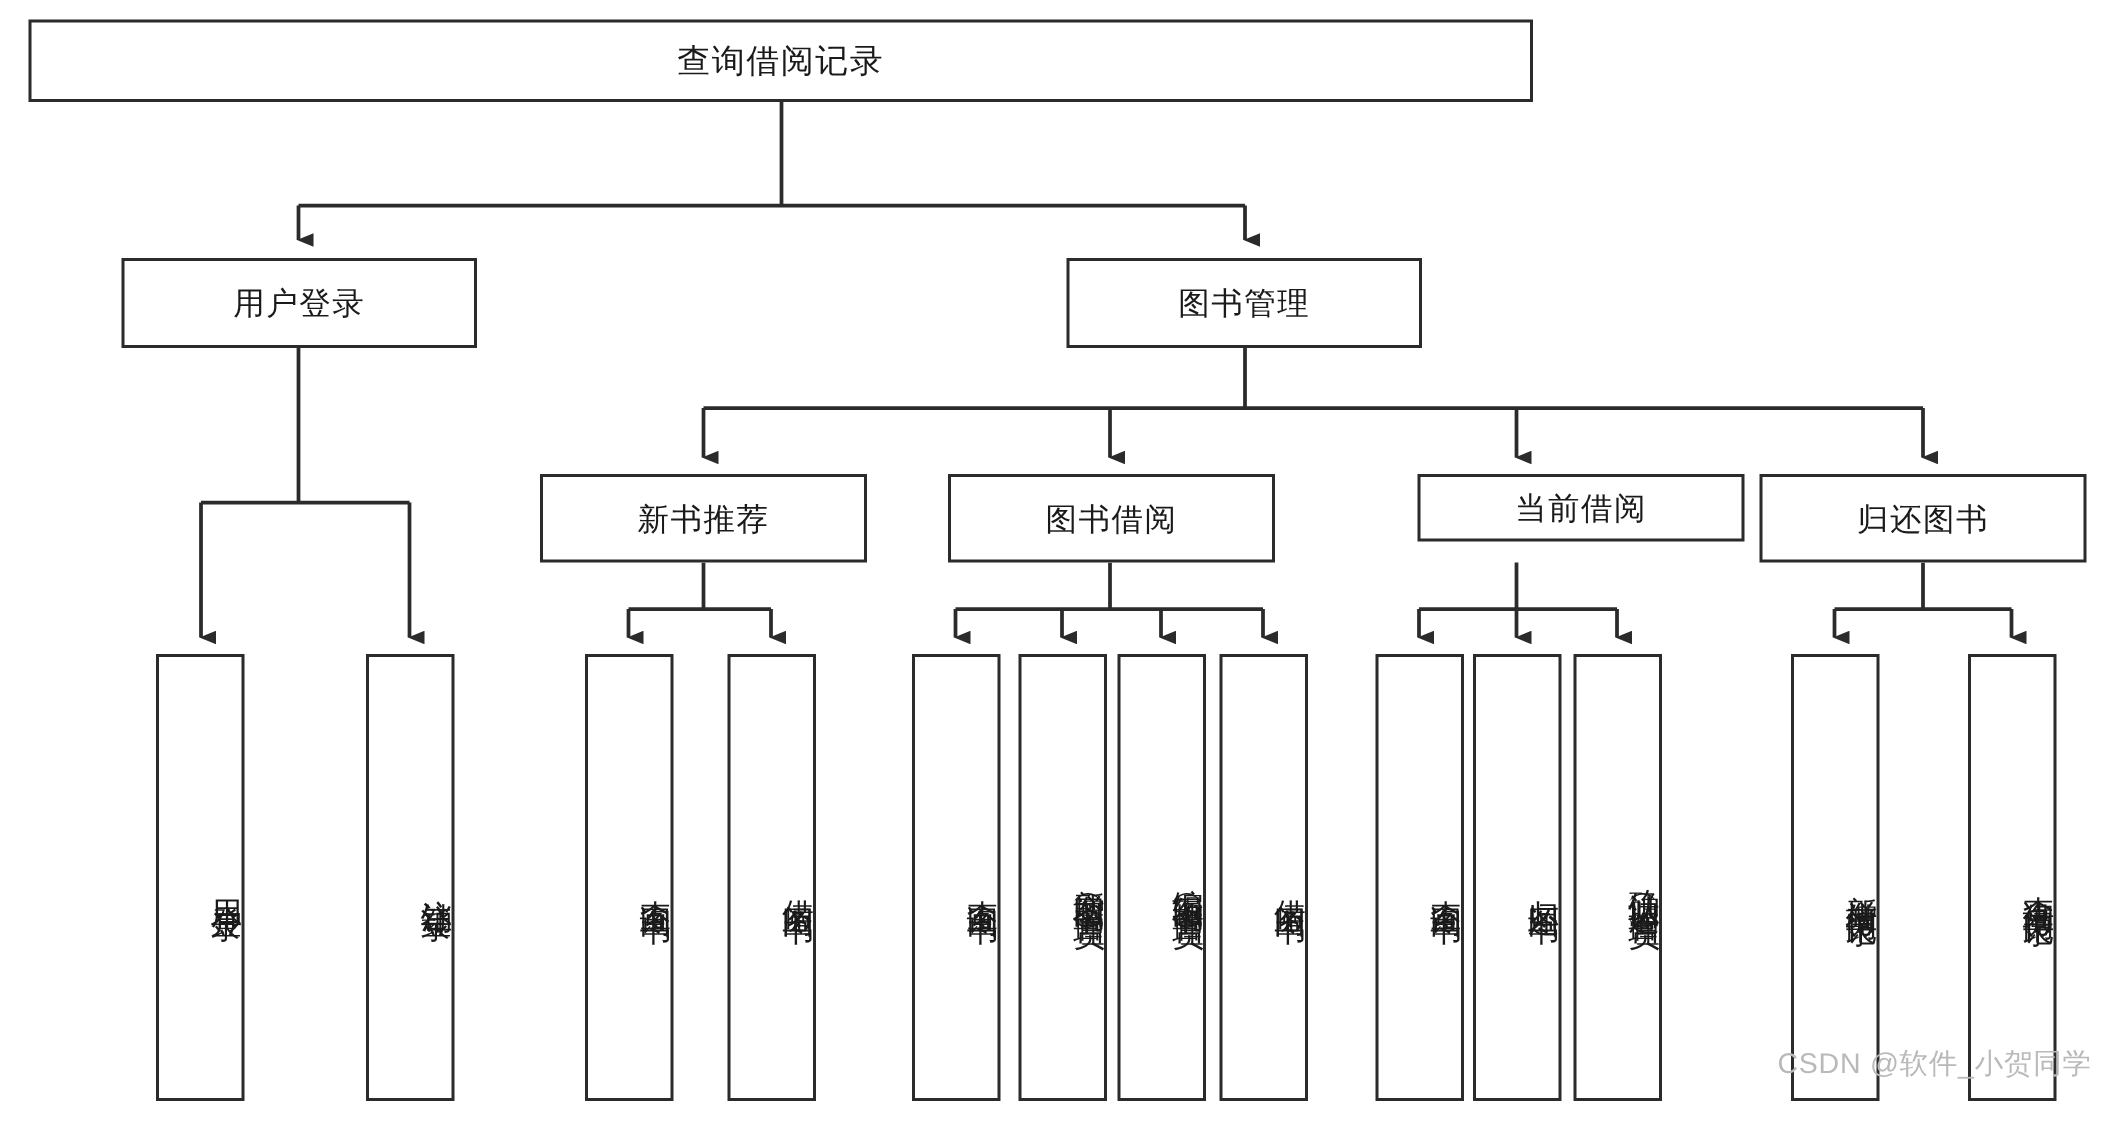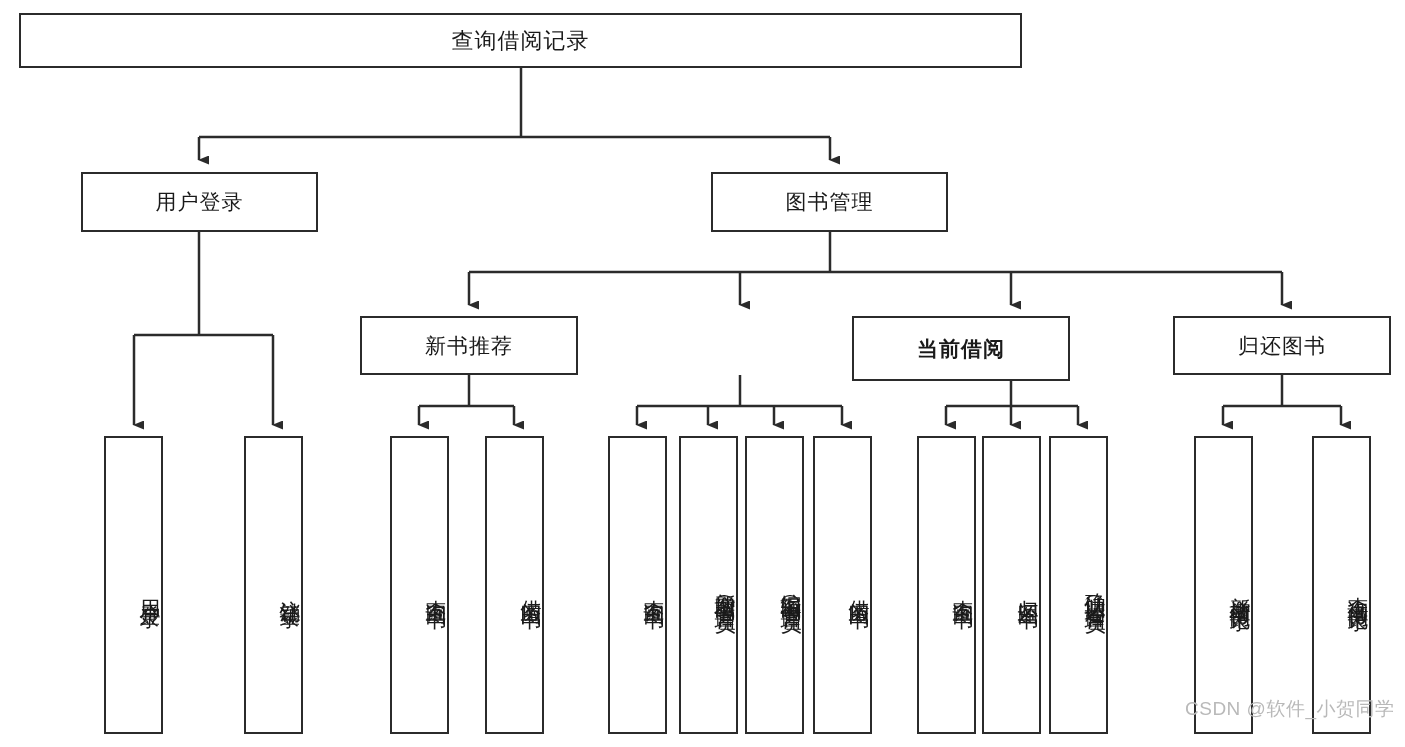--- a/index.html
+++ b/index.html
@@ -127,21 +127,24 @@
   <div class="node h" style="left:81px; top:172px; width:237px; height:60px;">
     <span>用户登录</span>
   </div>
   <div class="node h" style="left:711px; top:172px; width:237px; height:60px;">
     <span>图书管理</span>
   </div>
 
   <div class="node h" style="left:360px; top:316px; width:218px; height:59px;">
     <span>新书推荐</span>
   </div>
-  <div class="node h" style="left:852px; top:316px; width:218px; height:65px;font-weight:bold;">
+  <div class="node h" style="left:632px; top:316px; width:218px; height:59px;">
+    <span>图书借阅</span>
+  </div>
+  <div class="node h" style="left:945px; top:316px; width:218px; height:45px;">
     <span>当前借阅</span>
   </div>
   <div class="node h" style="left:1173px; top:316px; width:218px; height:59px;">
     <span>归还图书</span>
   </div>
 
   <div class="node v" style="left:104px; top:436px; width:59px; height:298px;">
     <span class="vlabel">用户登录</span>
   </div>
   <div class="node v" style="left:244px; top:436px; width:59px; height:298px;">

